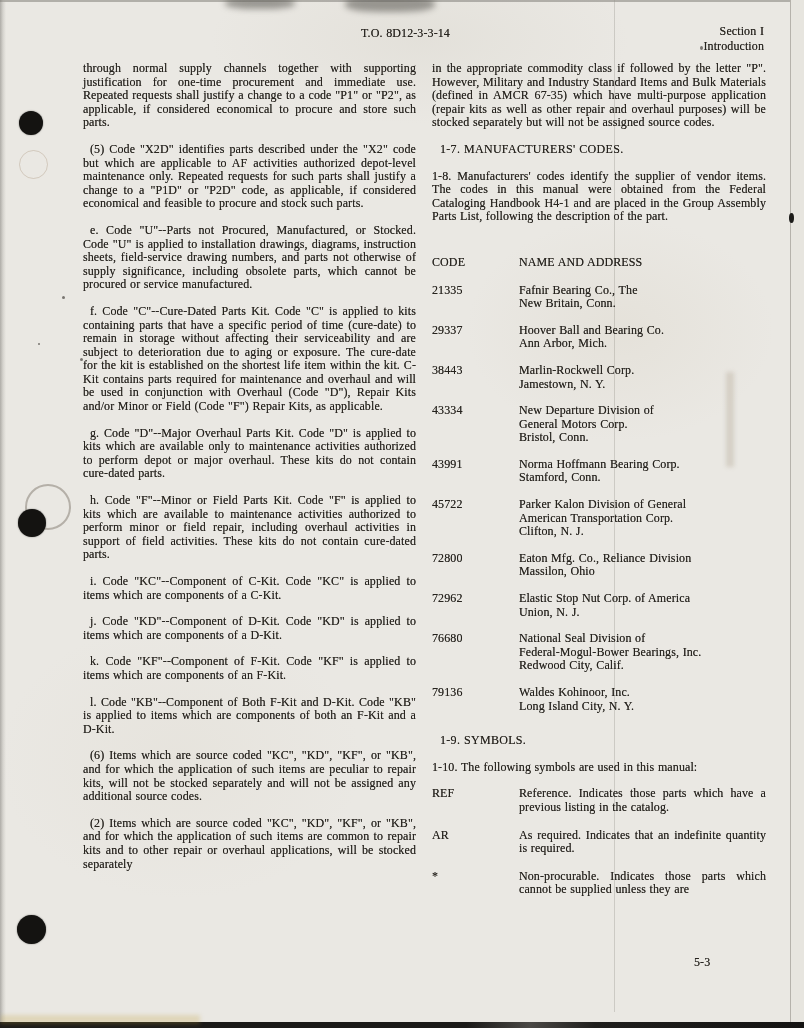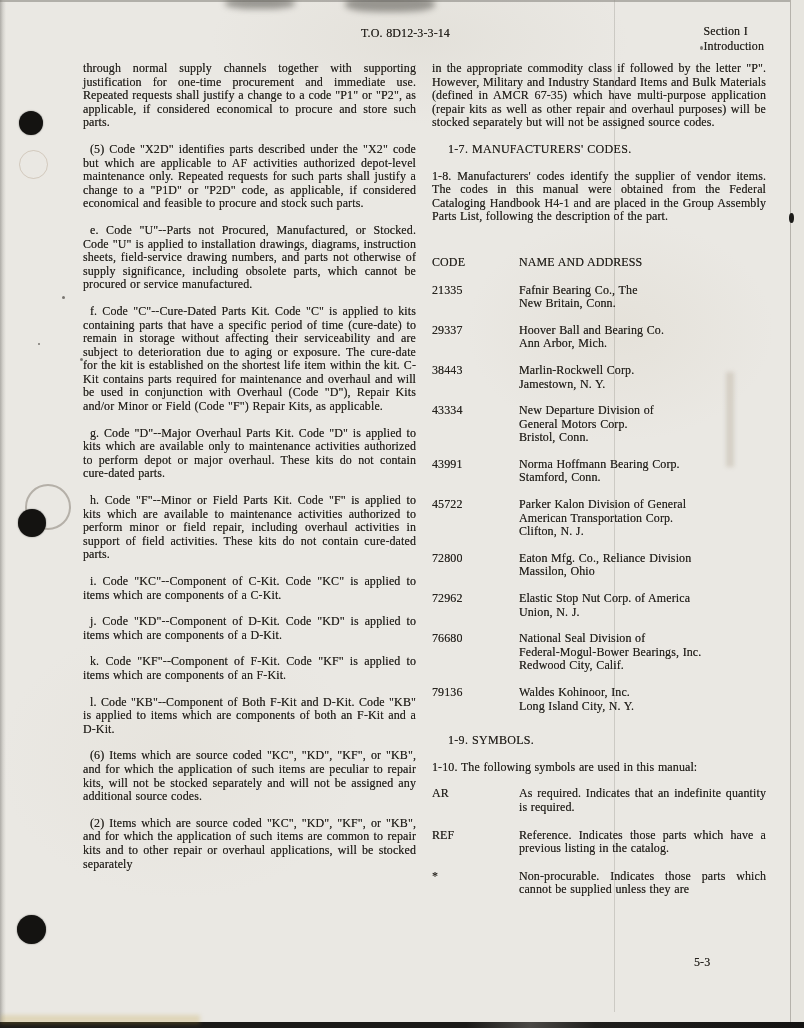--- a/index.html
+++ b/index.html
@@ -12,29 +12,29 @@
     background-image:
       radial-gradient(220px 160px at 620px 330px, rgba(205,195,175,0.18), transparent 70%),
       radial-gradient(260px 200px at 180px 760px, rgba(210,202,185,0.15), transparent 70%),
       radial-gradient(300px 120px at 420px 40px, rgba(200,195,182,0.20), transparent 70%);
     color:var(--ink);
   }
   .txt { font-size:12px; line-height:13.6px; letter-spacing:0.1px; word-spacing:0.5px;
          text-shadow:0 0 0.4px rgba(38,35,30,0.65); }
   
   .to-number { position:absolute; top:27px; left:0; width:804px; text-align:center;padding-left:7px; }
-  .section-block { position:absolute; top:24px; right:40px; line-height:15px; }
+  .section-block { position:absolute; top:24px; right:40px; text-align:right; line-height:15px; }
   
   .col { position:absolute; top:62px; text-align:justify; }
   .col-left  { left:83px;  width:333px; }
   .col-right { left:432px; width:334px; }
   .para { text-indent:7px; margin-bottom:13px; }
   .col-left p:nth-of-type(1) { text-indent:0; }
   .flush { text-indent:0; }
-  .heading { margin:13px 0 13px 16px; letter-spacing:0.3px; }
+  .heading { margin:13px 0 13px 8px; letter-spacing:0.3px; }
   .h-sym { margin-top:21px; }
   
   .vtable { text-align:left; }
   .vrow { display:flex; margin-bottom:13px; }
   .vhead { margin-bottom:14px;margin-top:32px; }
   .vcode { flex:0 0 87px; }
   .vname { flex:1; white-space:pre-line; }
   
   .srow { display:flex; margin-bottom:14px; text-align:left; }
   .sterm { flex:0 0 87px; }
@@ -204,27 +204,27 @@
 
         </div>
     </div>
 
     <p class="heading h-sym">1-9. SYMBOLS.</p>
     <p class="para flush">1-10. The following symbols are used in this manual:</p>
 
     <div>
 
         <div class="srow">
+          <span class="sterm">REF</span>
+          <span class="sdesc">Reference. Indicates those parts which have a previous listing in the catalog.</span>
+        </div>
+
+        <div class="srow">
           <span class="sterm">AR</span>
           <span class="sdesc">As required. Indicates that an indefinite quantity is required.</span>
-        </div>
-
-        <div class="srow">
-          <span class="sterm">REF</span>
-          <span class="sdesc">Reference. Indicates those parts which have a previous listing in the catalog.</span>
         </div>
 
         <div class="srow">
           <span class="sterm">*</span>
           <span class="sdesc">Non-procurable. Indicates those parts which cannot be supplied unless they are</span>
         </div>
       </div>
   </div>
 
   <div class="page-num txt">5-3</div>

